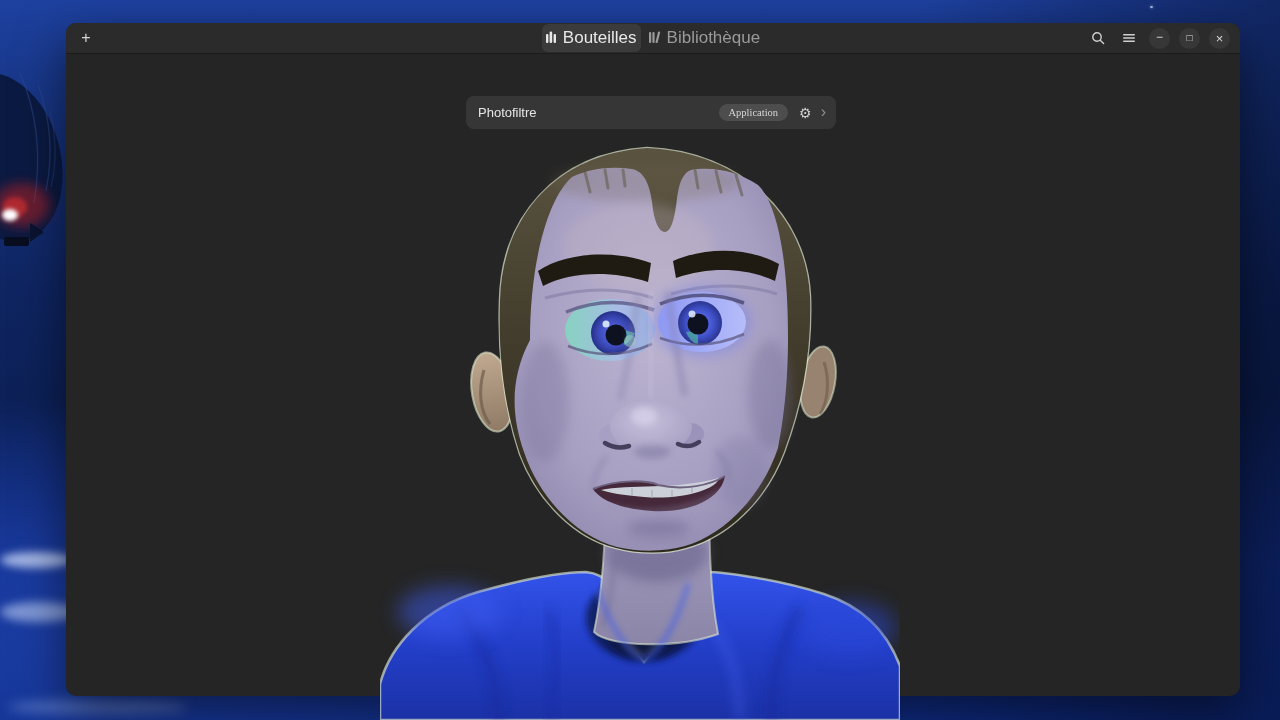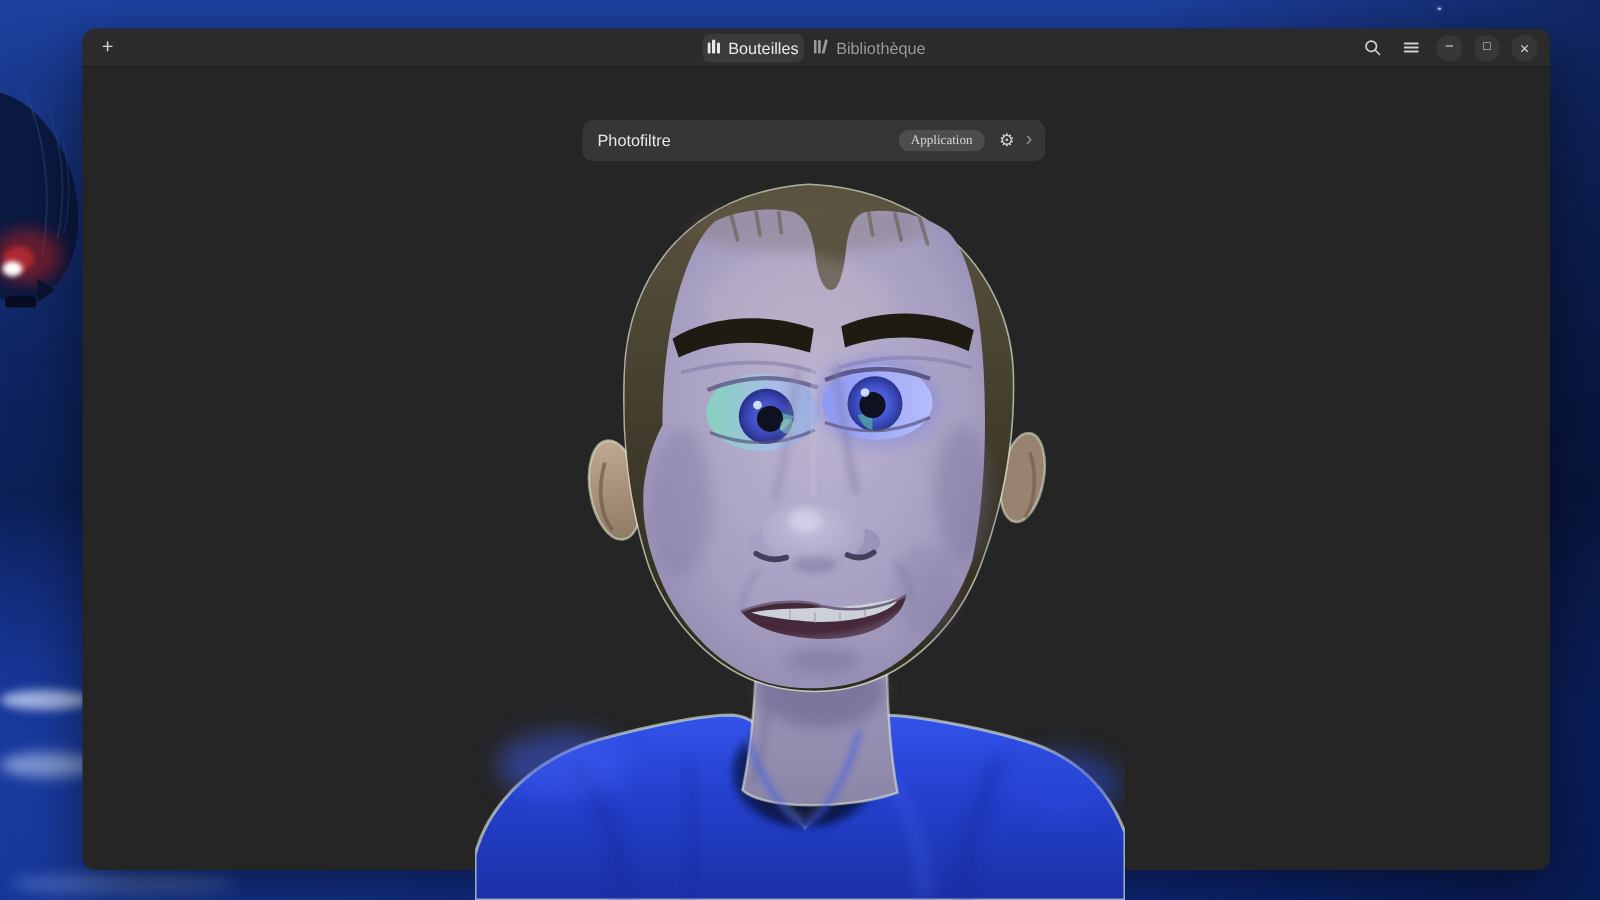--- a/index.html
+++ b/index.html
@@ -24,21 +24,21 @@
   .app-window{position:absolute;left:66px;top:23px;width:1174px;height:673px;
     background:#252525;border-radius:10px;box-shadow:0 18px 50px rgba(0,0,0,.55);z-index:1;}
   .headerbar{position:relative;height:30px;background:#2b2b2b;border-radius:10px 10px 0 0;
     border-bottom:1px solid #1b1b1b;display:flex;align-items:center;}
   .hb-left{position:absolute;left:8px;top:0;height:30px;display:flex;align-items:center;}
   .plus-btn{width:24px;height:24px;border-radius:6px;display:flex;align-items:center;justify-content:center;
     color:#d5d5d5;font-size:16px;font-weight:300;cursor:default;}
   .tab-switcher{position:absolute;left:0;right:0;top:0;height:30px;display:flex;
     align-items:center;justify-content:center;gap:4px;}
   .tab{display:flex;align-items:center;gap:6px;padding:4px 4px;border-radius:6px;
-    font-size:13px;color:#9a9a9a;}
+    font-size:17px;color:#9a9a9a;}
   .tab.active{background:#3b3b3b;color:#e8e8e8;}
   .hb-right{position:absolute;right:10px;top:0;height:30px;display:flex;align-items:center;gap:9px;}
   .hb-iconbtn{width:22px;height:22px;display:flex;align-items:center;justify-content:center;color:#cfcfcf;}
   .circle-btn{width:21px;height:21px;border-radius:50%;background:#373737;display:flex;
     align-items:center;justify-content:center;color:#d8d8d8;}
   .glyph-min{font-size:12px;line-height:1;margin-top:-3px;}
   .glyph-max{font-size:10px;line-height:1;}
   .glyph-close{font-size:13px;line-height:1;}
 
   

